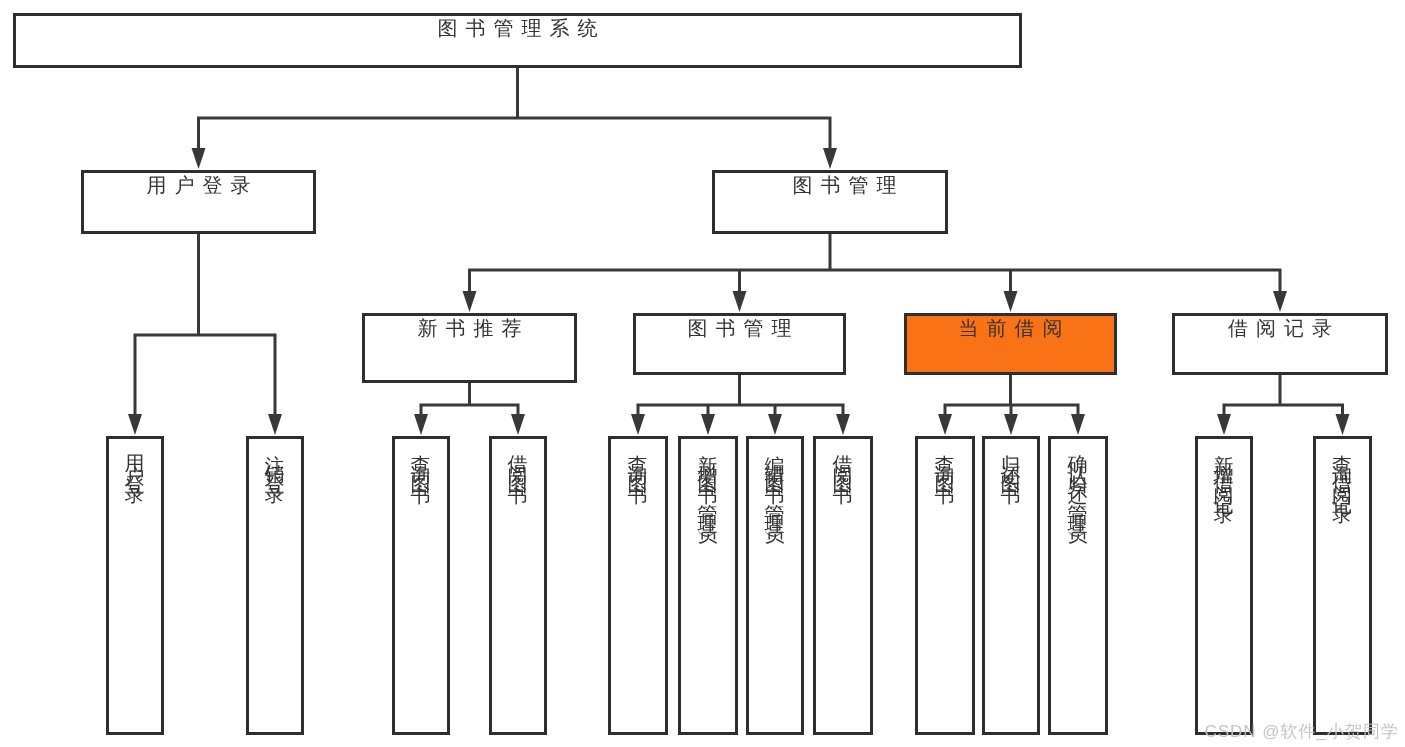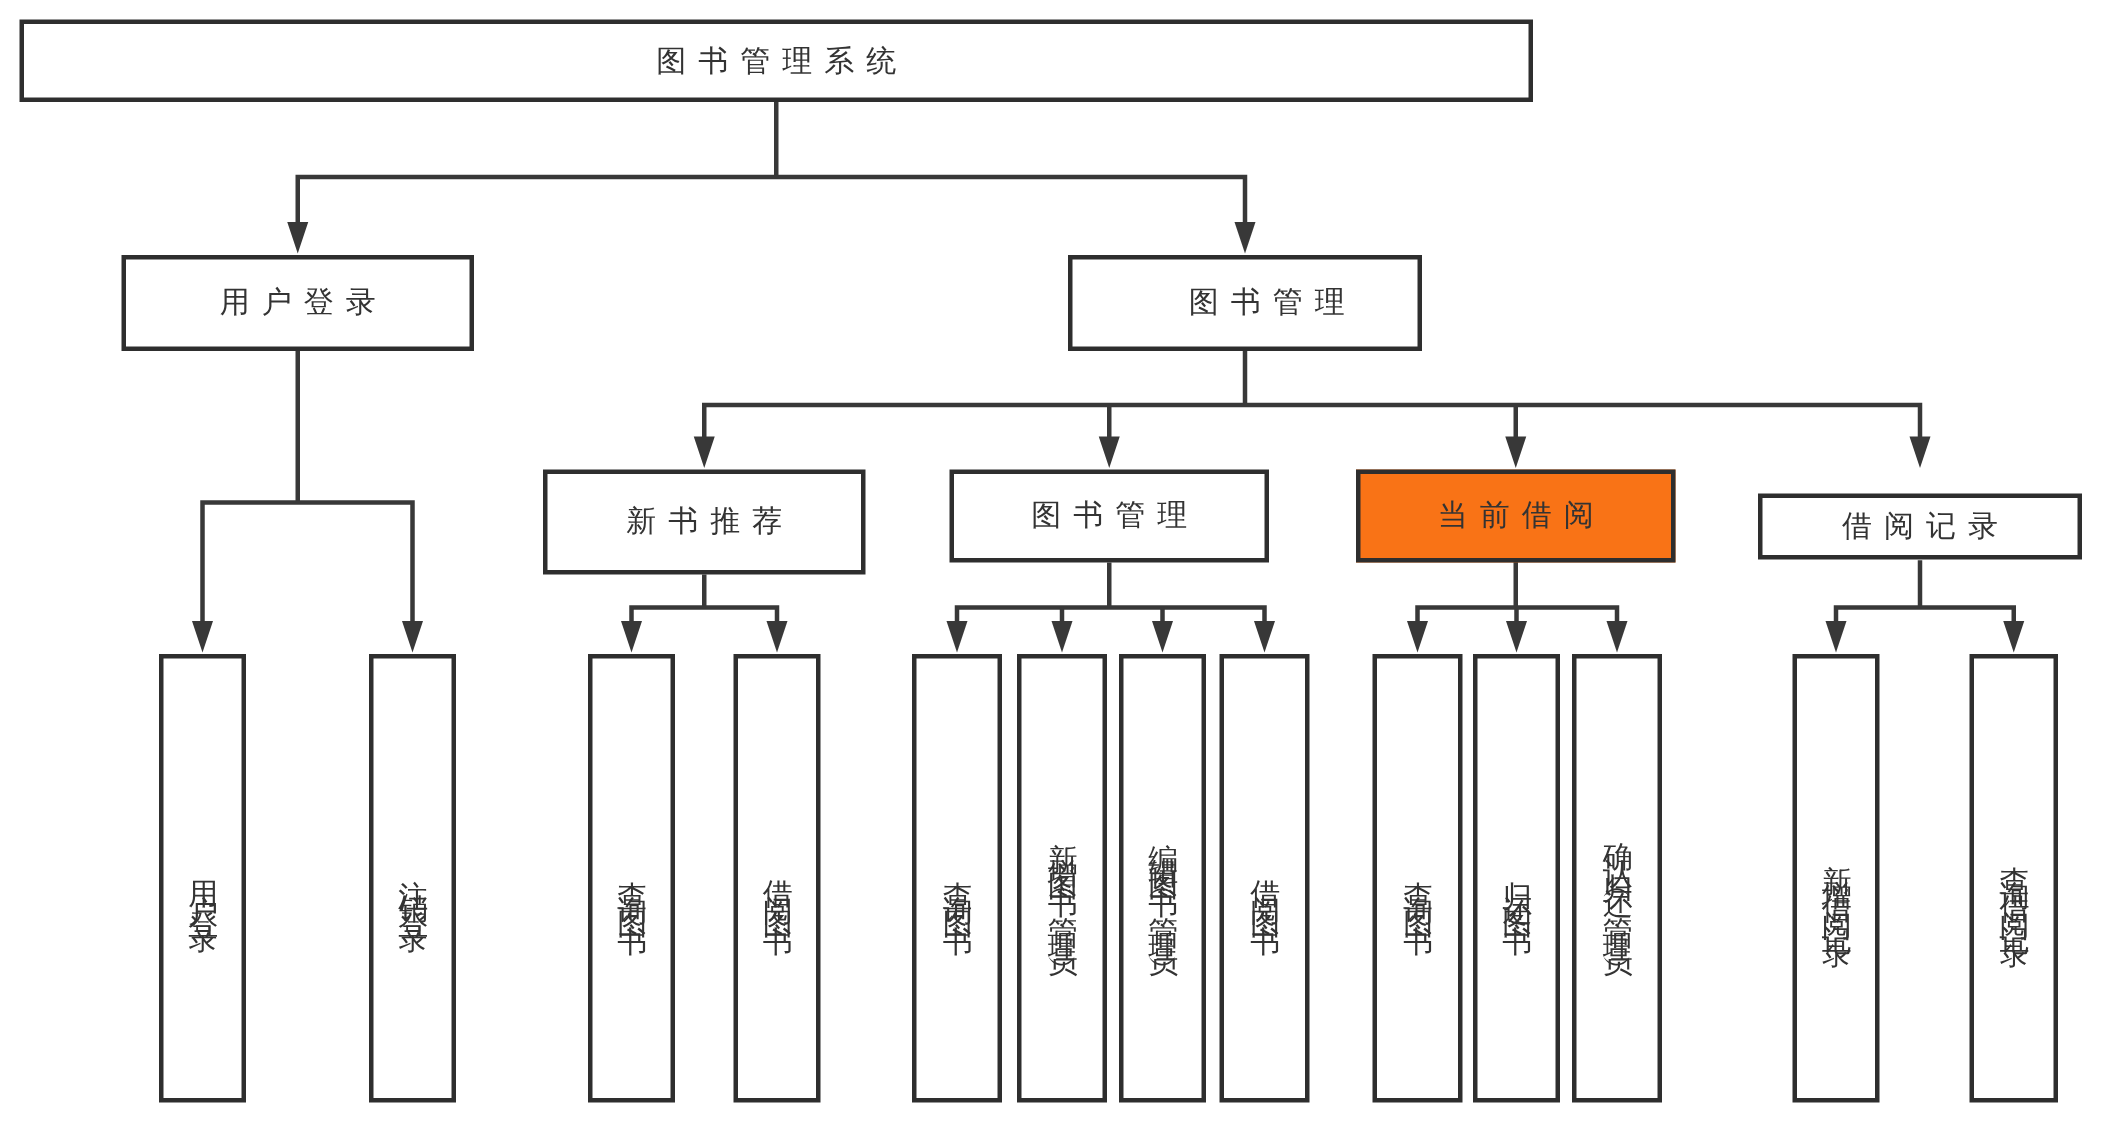--- a/index.html
+++ b/index.html
@@ -18,21 +18,20 @@
     left: 0; top: 0;
     z-index: 0;
   }
 
   .node {
     position: absolute;
     box-sizing: border-box;
     background: #ffffff;
     border: 3px solid #0c4a6e;
     display: flex;
-    align-items: center;
     justify-content: center;
     z-index: 1;
   }
 
   .node .lbl {
     color: #333333;
     font-size: 20px;
     letter-spacing: 8px;
     margin-right: -8px; 
     white-space: nowrap;
@@ -98,21 +97,21 @@
       </div>
       <div class="node" style="left: 362px; top: 313px; width: 215px; height: 70px; border-color: rgb(46, 46, 46); background: rgb(255, 255, 255);">
         <span class="lbl" style="color: rgb(51, 51, 51);">新书推荐</span>
       </div>
       <div class="node" style="left: 633px; top: 313px; width: 213px; height: 62px; border-color: rgb(46, 46, 46); background: rgb(255, 255, 255);">
         <span class="lbl" style="color: rgb(51, 51, 51);">图书管理</span>
       </div>
       <div class="node" style="left: 904px; top: 313px; width: 213px; height: 62px; border-color: rgb(46, 46, 46); background: #f97316;">
         <span class="lbl" style="color: rgb(51, 51, 51);">当前借阅</span>
       </div>
-      <div class="node" style="left: 1172px; top: 313px; width: 216px; height: 44px; border-color: rgb(46, 46, 46); background: rgb(255, 255, 255); margin-top: 16px;">
+      <div class="node" style="left: 1172px; top: 313px; width: 216px; height: 62px; border-color: rgb(46, 46, 46); background: rgb(255, 255, 255);">
         <span class="lbl" style="color: rgb(51, 51, 51);">借阅记录</span>
       </div>
       <div class="node vertical" style="left: 106px; top: 436px; width: 58px; height: 299px; border-color: rgb(46, 46, 46); background: rgb(255, 255, 255);">
         <span class="lbl" style="color: rgb(51, 51, 51);">用户登录</span>
       </div>
       <div class="node vertical" style="left: 246px; top: 436px; width: 58px; height: 299px; border-color: rgb(46, 46, 46); background: rgb(255, 255, 255);">
         <span class="lbl" style="color: rgb(51, 51, 51);">注销登录</span>
       </div>
       <div class="node vertical" style="left: 392px; top: 436px; width: 58px; height: 299px; border-color: rgb(46, 46, 46); background: rgb(255, 255, 255);">
         <span class="lbl" style="color: rgb(51, 51, 51);">查询图书</span>
@@ -141,13 +140,14 @@
       <div class="node vertical" style="left: 1048px; top: 436px; width: 60px; height: 299px; border-color: rgb(46, 46, 46); background: rgb(255, 255, 255);">
         <span class="lbl" style="color: rgb(51, 51, 51);">确认归还（管理员）</span>
       </div>
       <div class="node vertical" style="left: 1195px; top: 436px; width: 58px; height: 299px; border-color: rgb(46, 46, 46); background: rgb(255, 255, 255);">
         <span class="lbl" style="color: rgb(51, 51, 51);">新增借阅记录</span>
       </div>
       <div class="node vertical" style="left: 1313px; top: 436px; width: 59px; height: 299px; border-color: rgb(46, 46, 46); background: rgb(255, 255, 255);">
         <span class="lbl" style="color: rgb(51, 51, 51);">查询借阅记录</span>
       </div>
     </div>
+  <div class="watermark">CSDN @软件_小贺同学</div>
 </div>
 
 </body></html>

